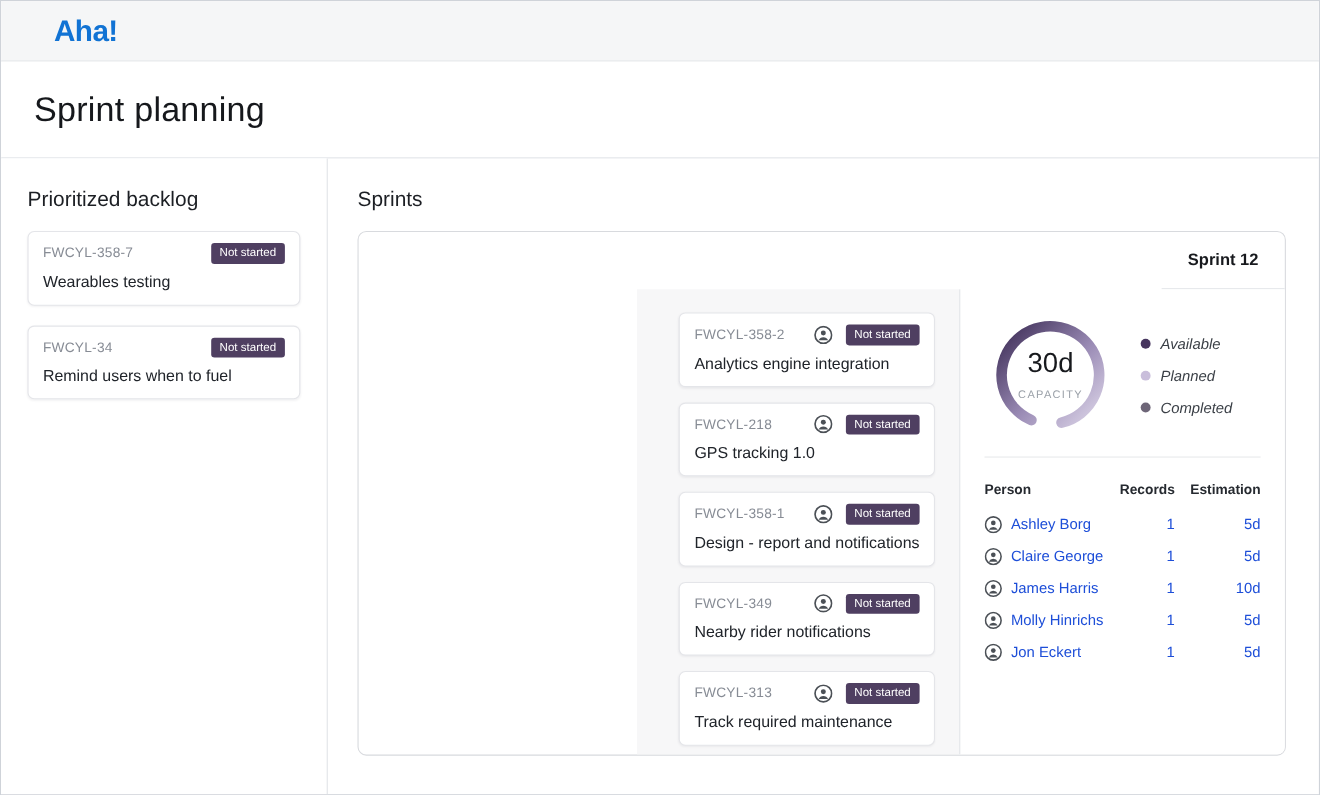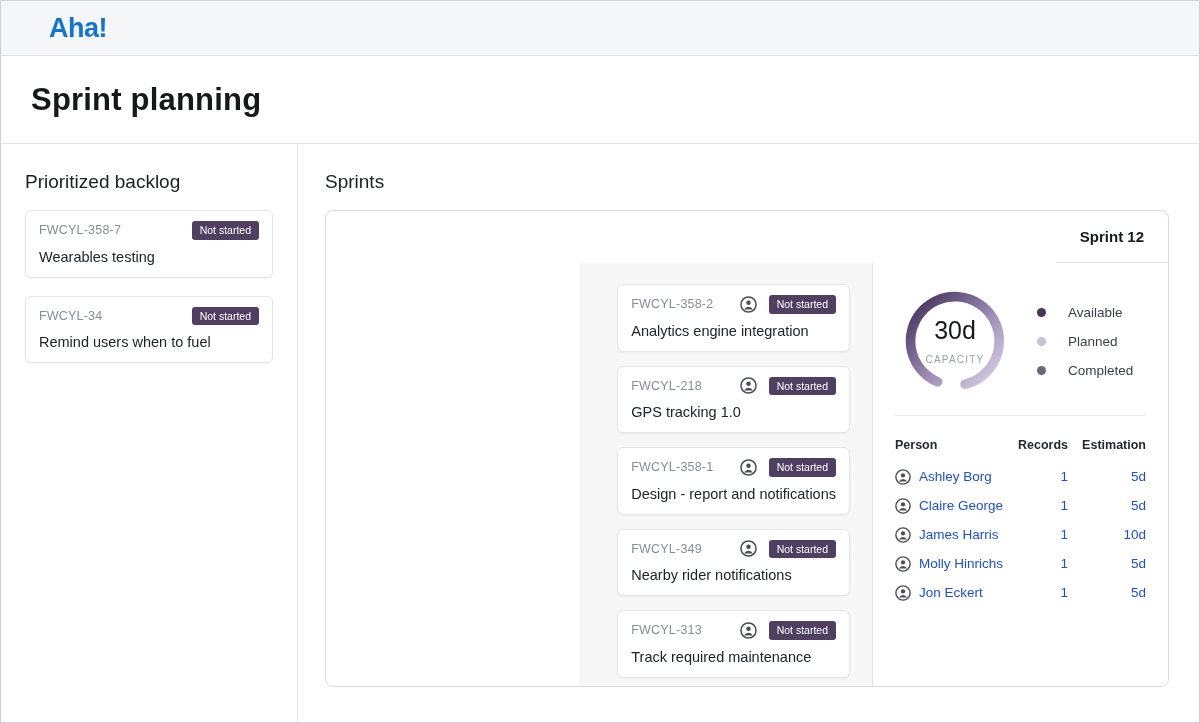--- a/index.html
+++ b/index.html
@@ -16,21 +16,21 @@
           border:1px solid #cfd3d9;margin:0 auto;display:flex;flex-direction:column;}
 
   
   .topbar{height:55px;flex:0 0 55px;background:#f5f6f7;border-bottom:1px solid var(--border);
           display:flex;align-items:center;padding:0 48px;}
   .logo{color:var(--brand-blue);font-size:27px;font-weight:800;letter-spacing:-0.5px;cursor:pointer;}
 
   
   .page-header{height:88px;flex:0 0 88px;display:flex;align-items:center;padding:0 30px;
                border-bottom:1px solid var(--border);background:#fff;}
-  .page-header h1{margin:0;font-size:31px;font-weight:700;color:#16181c;letter-spacing:0.2px;}
+  .page-header h1{margin:0;font-size:31px;font-weight:400;color:#16181c;letter-spacing:0.2px;}
 
   
   .main{flex:1;display:flex;min-height:0;}
   .backlog{width:297px;flex:0 0 297px;border-right:1px solid var(--border);padding:0 24px;background:#fff;}
   h2.section-heading{margin:27px 0 17px;font-size:19px;font-weight:400;color:#1c1f24;}
 
   
   .card{background:#fff;border:1px solid #e4e5e9;border-radius:6px;box-shadow:0 1px 2px rgba(20,20,40,.05);
         padding:10px 13px 12px;cursor:grab;}
   .card-top{display:flex;align-items:center;justify-content:space-between;}
@@ -56,21 +56,21 @@
   
   .capacity{width:296px;flex:0 0 296px;background:#fff;border-left:1px solid var(--border);
             padding:0 22px;display:flex;flex-direction:column;}
   .capacity-chart{display:flex;align-items:center;padding:24px 0 20px;border-bottom:1px solid #e8e9ec;}
   .donut-wrap{position:relative;width:108px;height:108px;margin-left:6px;flex:0 0 auto;}
   .donut-wrap svg{display:block;width:108px;height:108px;}
   .donut-center{position:absolute;inset:0;display:flex;flex-direction:column;align-items:center;justify-content:center;}
   .donut-value{font-size:25px;font-weight:500;color:#17191d;line-height:1.1;}
   .donut-label{font-size:10px;color:#9aa0a8;letter-spacing:1.2px;margin-top:10px;}
   .legend{display:flex;flex-direction:column;gap:14px;margin-left:28px;}
-  .legend-row{display:flex;align-items:center;gap:22px;}
+  .legend-row{display:flex;align-items:center;gap:9px;font-style:italic;}
   .legend-dot{width:9px;height:9px;border-radius:50%;flex:0 0 auto;}
   .legend-label{font-size:13.5px;color:#3a3f46;}
 
   
   .cap-table{margin-top:16px;}
   .cap-row{display:flex;align-items:center;height:29px;font-size:13.5px;color:#1d4ed8;}
   .cap-head{font-size:12.5px;font-weight:700;color:#262a30;height:26px;margin-bottom:4px;}
   .col-person{flex:1;display:flex;align-items:center;gap:8px;min-width:0;}
   .col-records{width:52px;text-align:right;}
   .col-est{width:78px;text-align:right;}

